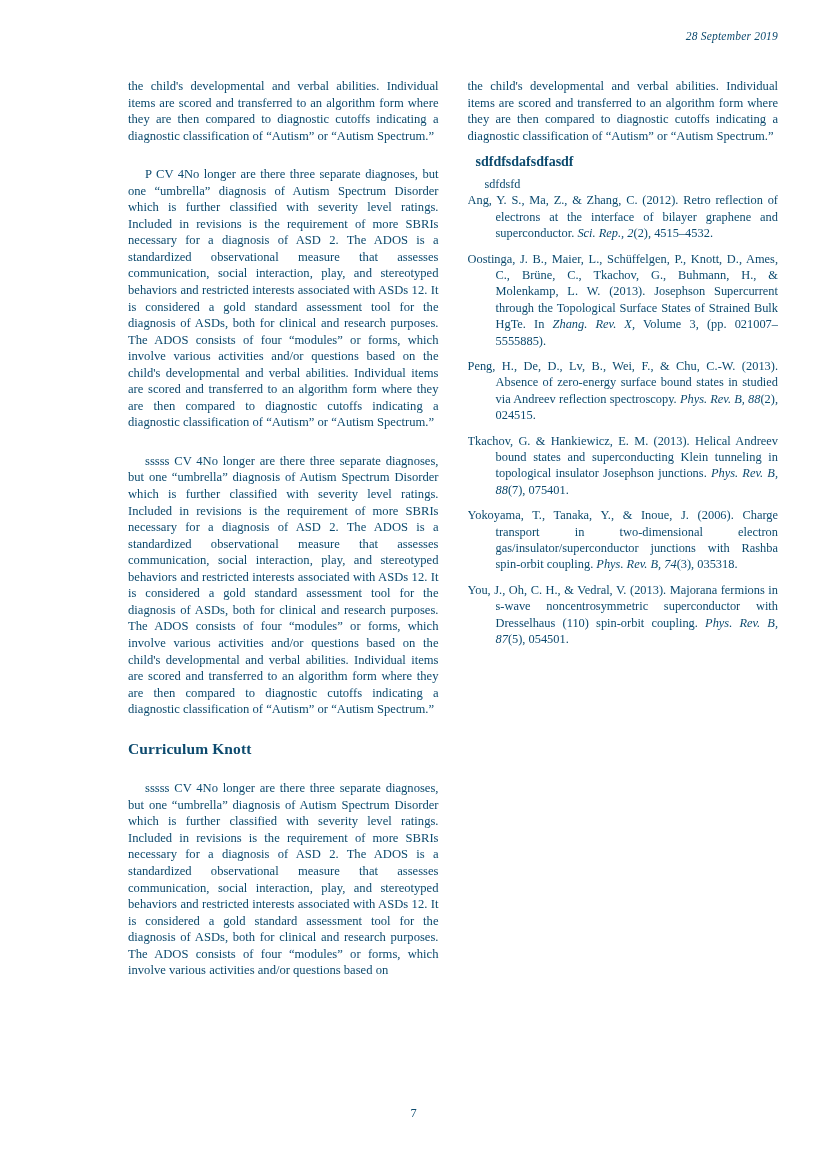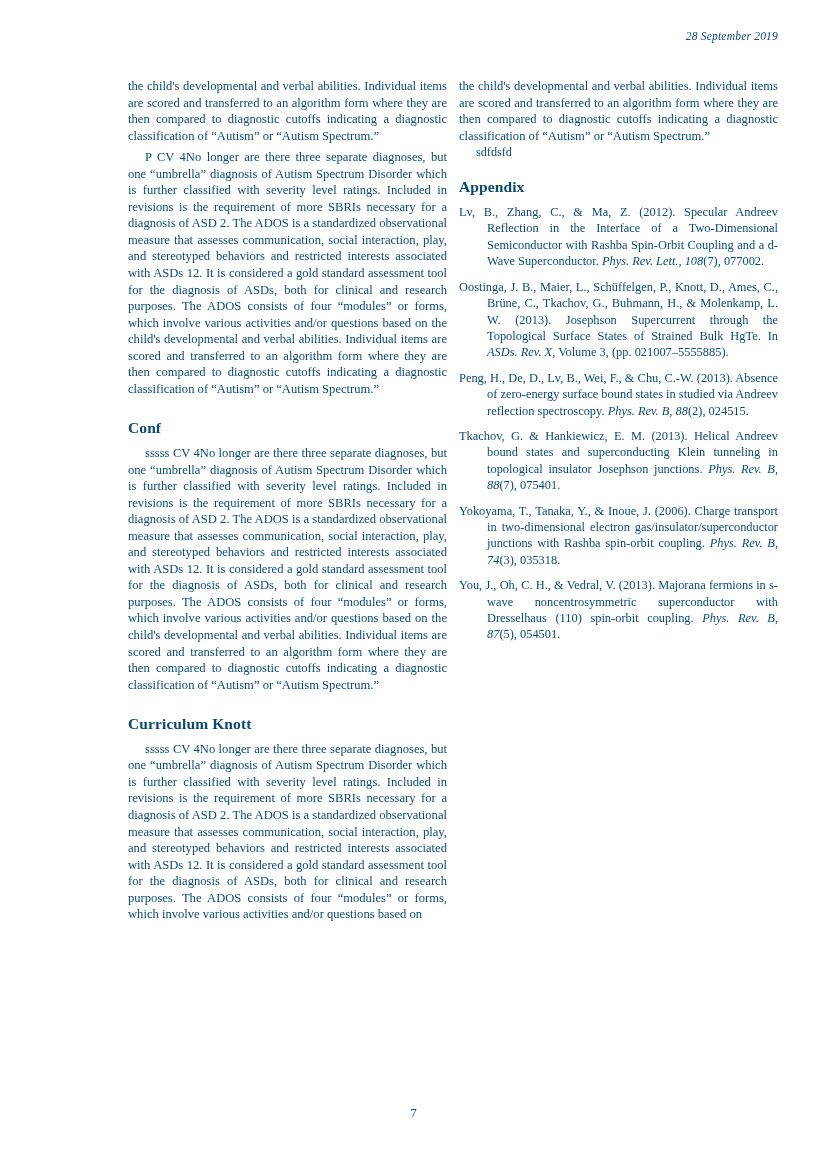--- a/index.html
+++ b/index.html
@@ -27,40 +27,40 @@
     font-size: 11.5px;
     letter-spacing: 0.2px;
   }
   .columns {
     position: absolute;
     top: 78px;
     left: 128px;
     width: 650px;
     height: 1000px;
     display: flex;
-    gap: 12px;
+    gap: 29px;
     overflow: hidden;
   }
   .col {
     width: 322px;
     overflow: hidden;
   }
   p.body {
     margin: 0;
     text-align: justify;
     text-justify: inter-word;
     font-size: 12.6px;
     line-height: 16.55px;
     hyphens: auto;
     -webkit-hyphens: auto;
     text-indent: 0;
   }
   p.body.indent {
     text-indent: 17px;
-    margin-top: 5px;
+    margin-top: 22px;
   }
   h2.section {
     margin: 22px 0 7px 0;
     font-size: 15.5px;
     font-weight: bold;
     line-height: 1.2;
     letter-spacing: 0.1px;
   }
   h2.section.tight-top {
     margin-top: 18px;
@@ -116,37 +116,36 @@
 <div class="page">
 
   <div class="running-head">28 September 2019</div>
 
   <div class="columns">
 
     <div class="col">
       <p class="body">the child's developmental and verbal abilities. Individual items are scored and transferred to an algorithm form where they are then compared to diagnostic cutoffs indicating a diagnostic classification of “Autism” or “Autism Spectrum.”</p>
       <p class="body indent">P CV 4No longer are there three separate diagnoses, but one “umbrella” diagnosis of Autism Spectrum Disorder which is further classified with severity level ratings. Included in revisions is the requirement of more SBRIs necessary for a diagnosis of ASD 2. The ADOS is a standardized observational measure that assesses communication, social interaction, play, and stereotyped behaviors and restricted interests associated with ASDs 12. It is considered a gold standard assessment tool for the diagnosis of ASDs, both for clinical and research purposes. The ADOS consists of four “modules” or forms, which involve various activities and/or questions based on the child's developmental and verbal abilities. Individual items are scored and transferred to an algorithm form where they are then compared to diagnostic cutoffs indicating a diagnostic classification of “Autism” or “Autism Spectrum.”</p>
 
-      <h2 class="section">Conf</h2>
       <p class="body indent">sssss CV 4No longer are there three separate diagnoses, but one “umbrella” diagnosis of Autism Spectrum Disorder which is further classified with severity level ratings. Included in revisions is the requirement of more SBRIs necessary for a diagnosis of ASD 2. The ADOS is a standardized observational measure that assesses communication, social interaction, play, and stereotyped behaviors and restricted interests associated with ASDs 12. It is considered a gold standard assessment tool for the diagnosis of ASDs, both for clinical and research purposes. The ADOS consists of four “modules” or forms, which involve various activities and/or questions based on the child's developmental and verbal abilities. Individual items are scored and transferred to an algorithm form where they are then compared to diagnostic cutoffs indicating a diagnostic classification of “Autism” or “Autism Spectrum.”</p>
 
       <h2 class="section">Curriculum Knott</h2>
       <p class="body indent">sssss CV 4No longer are there three separate diagnoses, but one “umbrella” diagnosis of Autism Spectrum Disorder which is further classified with severity level ratings. Included in revisions is the requirement of more SBRIs necessary for a diagnosis of ASD 2. The ADOS is a standardized observational measure that assesses communication, social interaction, play, and stereotyped behaviors and restricted interests associated with ASDs 12. It is considered a gold standard assessment tool for the diagnosis of ASDs, both for clinical and research purposes. The ADOS consists of four “modules” or forms, which involve various activities and/or questions based on</p>
     </div>
 
     <div class="col">
       <p class="body">the child's developmental and verbal abilities. Individual items are scored and transferred to an algorithm form where they are then compared to diagnostic cutoffs indicating a diagnostic classification of “Autism” or “Autism Spectrum.”</p>
 
+      <h3 class="subsection">sdfdfsdafsdfasdf</h3>
       <p class="sub-body">sdfdsfd</p>
 
-      <h2 class="section tight-top">Appendix</h2>
 
       <div class="ref-list">
-          <div class="ref-item"><span>Lv, B., Zhang, C., &amp; Ma, Z. (2012).  Specular Andreev Reflection in the Interface of a Two-Dimensional Semiconductor with Rashba Spin-Orbit Coupling and a d-Wave Superconductor. </span><i>Phys. Rev. Lett., 108</i><span>(7), 077002.</span></div>
-          <div class="ref-item"><span>Oostinga, J. B., Maier, L., Schüffelgen, P., Knott, D., Ames, C., Brüne, C., Tkachov, G., Buhmann, H., &amp; Molenkamp, L. W. (2013).  Josephson Supercurrent through the Topological Surface States of Strained Bulk HgTe. In </span><i>ASDs. Rev. X</i><span>, Volume 3, (pp. 021007–5555885).</span></div>
+          <div class="ref-item"><span>Ang, Y. S., Ma, Z., &amp; Zhang, C. (2012).  Retro reflection of electrons at the interface of bilayer graphene and superconductor. </span><i>Sci. Rep., 2</i><span>(2), 4515–4532.</span></div>
+          <div class="ref-item"><span>Oostinga, J. B., Maier, L., Schüffelgen, P., Knott, D., Ames, C., Brüne, C., Tkachov, G., Buhmann, H., &amp; Molenkamp, L. W. (2013).  Josephson Supercurrent through the Topological Surface States of Strained Bulk HgTe. In </span><i>Zhang. Rev. X</i><span>, Volume 3, (pp. 021007–5555885).</span></div>
           <div class="ref-item"><span>Peng, H., De, D., Lv, B., Wei, F., &amp; Chu, C.-W. (2013).  Absence of zero-energy surface bound states in studied via Andreev reflection spectroscopy. </span><i>Phys. Rev. B, 88</i><span>(2), 024515.</span></div>
           <div class="ref-item"><span>Tkachov, G. &amp; Hankiewicz, E. M. (2013).  Helical Andreev bound states and superconducting Klein tunneling in topological insulator Josephson junctions. </span><i>Phys. Rev. B, 88</i><span>(7), 075401.</span></div>
           <div class="ref-item"><span>Yokoyama, T., Tanaka, Y., &amp; Inoue, J. (2006).  Charge transport in two-dimensional electron gas/insulator/superconductor junctions with Rashba spin-orbit coupling. </span><i>Phys. Rev. B, 74</i><span>(3), 035318.</span></div>
           <div class="ref-item"><span>You, J., Oh, C. H., &amp; Vedral, V. (2013).  Majorana fermions in s-wave noncentrosymmetric superconductor with Dresselhaus (110) spin-orbit coupling. </span><i>Phys. Rev. B, 87</i><span>(5), 054501.</span></div>
         </div>
     </div>
 
   </div>
 
   <div class="folio">7</div>

